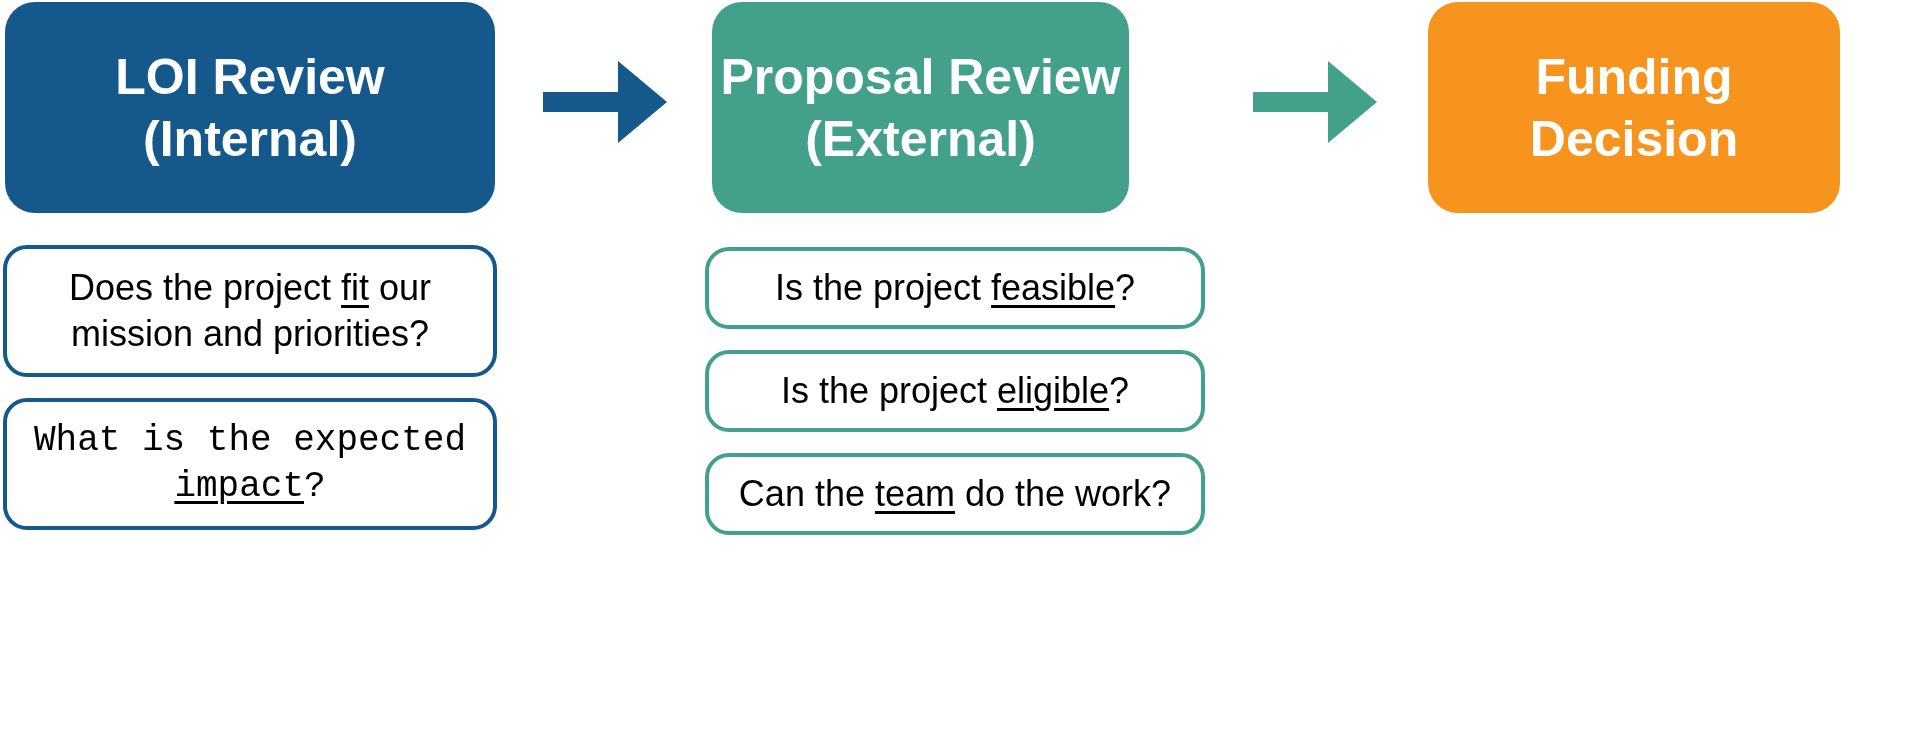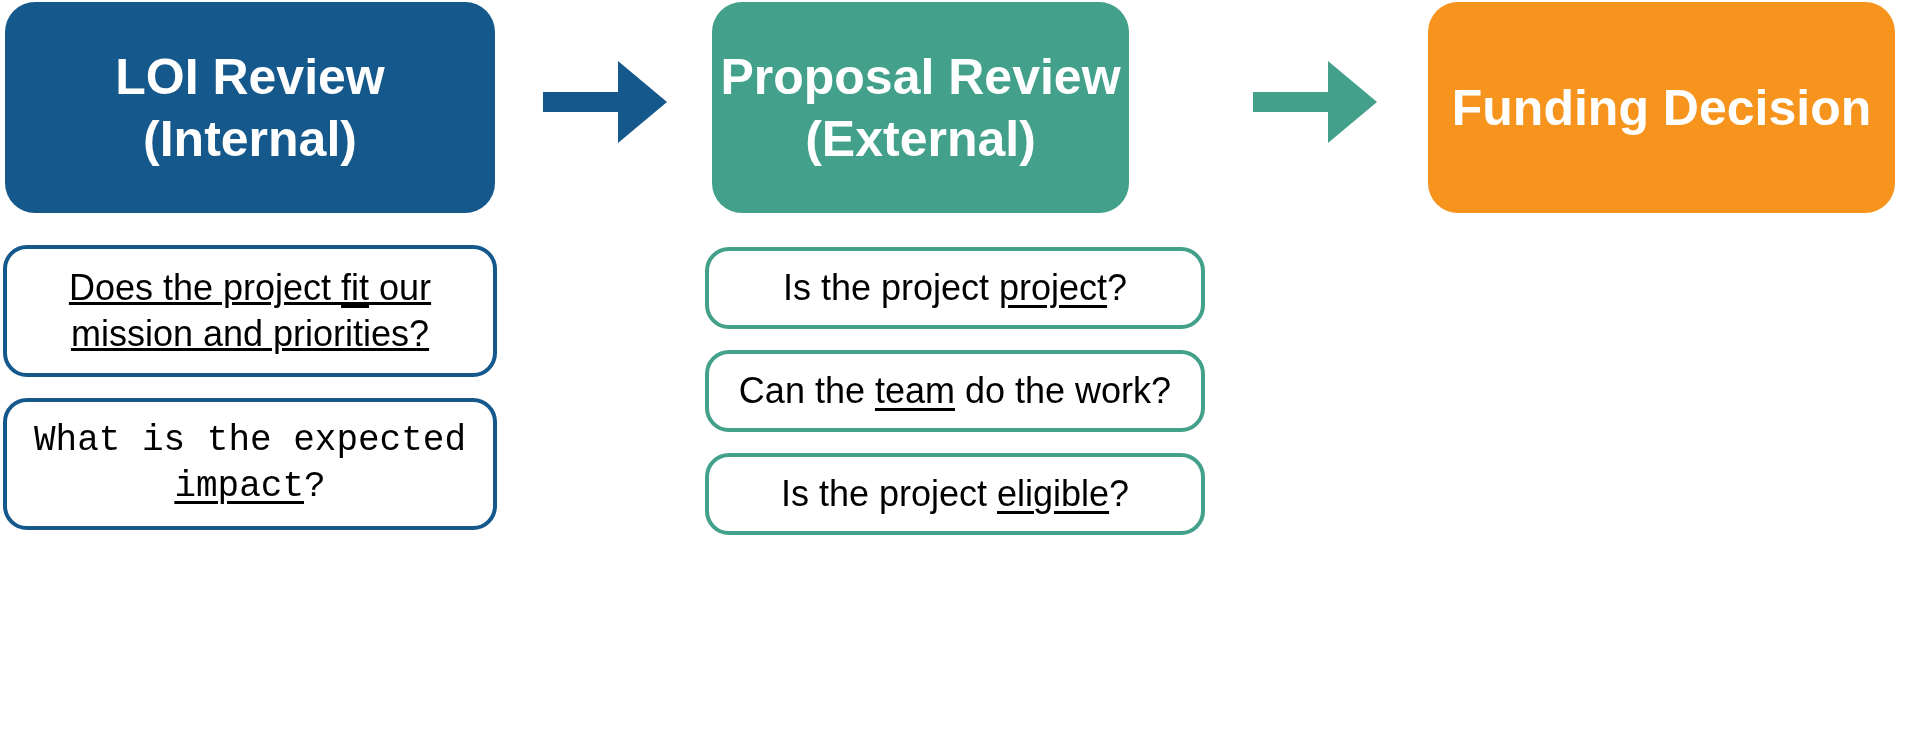--- a/index.html
+++ b/index.html
@@ -12,21 +12,21 @@
   .canvas { position: absolute; inset: 0; }
 
   
   .stage {
     position: absolute; top: 2px; height: 211px;
     border-radius: 30px;
     display: flex; align-items: center; justify-content: center;
   }
   .stage-loi      { left: 5px;    width: 490px; }
   .stage-proposal { left: 712px;  width: 417px; }
-  .stage-funding  { left: 1428px; width: 467px; }
+  .stage-funding  { left: 1428px; width: 412px; }
   .stage-title {
     color: #ffffff; font-size: 50px; font-weight: bold;
     line-height: 1.24; text-align: center; white-space: pre-line;
   }
 
   
   .arrow { position: absolute; top: 61px; width: 124px; height: 82px; display: block; }
   .arrow-1 { left: 543px; }
   .arrow-2 { left: 1253px; }
 
@@ -78,33 +78,33 @@
 
   <svg class="arrow arrow-2" viewBox="0 0 124 82">
     <polygon points="0,31 75,31 75,0 124,41 75,82 75,51 0,51" fill="#42A08B"></polygon>
   </svg>
 
   <div class="stage stage-funding" style="background-color: rgb(247, 148, 30);">
     <div class="stage-title">Funding Decision</div>
   </div>
 
   <div class="qcol qcol-loi">
-      <div class="qbox" style="border-color: rgb(21, 89, 140); text-decoration: underline;">
+      <div class="qbox" style="border-color: rgb(21, 89, 140);">
         <div class="qtext"><span>Does the project </span><span class="u">fit</span><span> our mission and priorities?</span></div>
       </div>
       <div class="qbox" style="border-color: rgb(21, 89, 140); font-family: Liberation Mono, monospace;">
         <div class="qtext"><span>What is the expected </span><span class="u">impact</span><span>?</span></div>
       </div>
     </div>
 
   <div class="qcol qcol-proposal">
       <div class="qbox" style="border-color: rgb(66, 160, 139);">
-        <div class="qtext"><span>Is the project </span><span class="u">project</span><span>?</span></div>
+        <div class="qtext"><span>Is the project </span><span class="u">feasible</span><span>?</span></div>
+      </div>
+      <div class="qbox" style="border-color: rgb(66, 160, 139);">
+        <div class="qtext"><span>Is the project </span><span class="u">eligible</span><span>?</span></div>
       </div>
       <div class="qbox" style="border-color: rgb(66, 160, 139);">
         <div class="qtext"><span>Can the </span><span class="u">team</span><span> do the work?</span></div>
-      </div>
-      <div class="qbox" style="border-color: rgb(66, 160, 139);">
-        <div class="qtext"><span>Is the project </span><span class="u">eligible</span><span>?</span></div>
       </div>
     </div>
 
 </div>
 
 </body></html>

